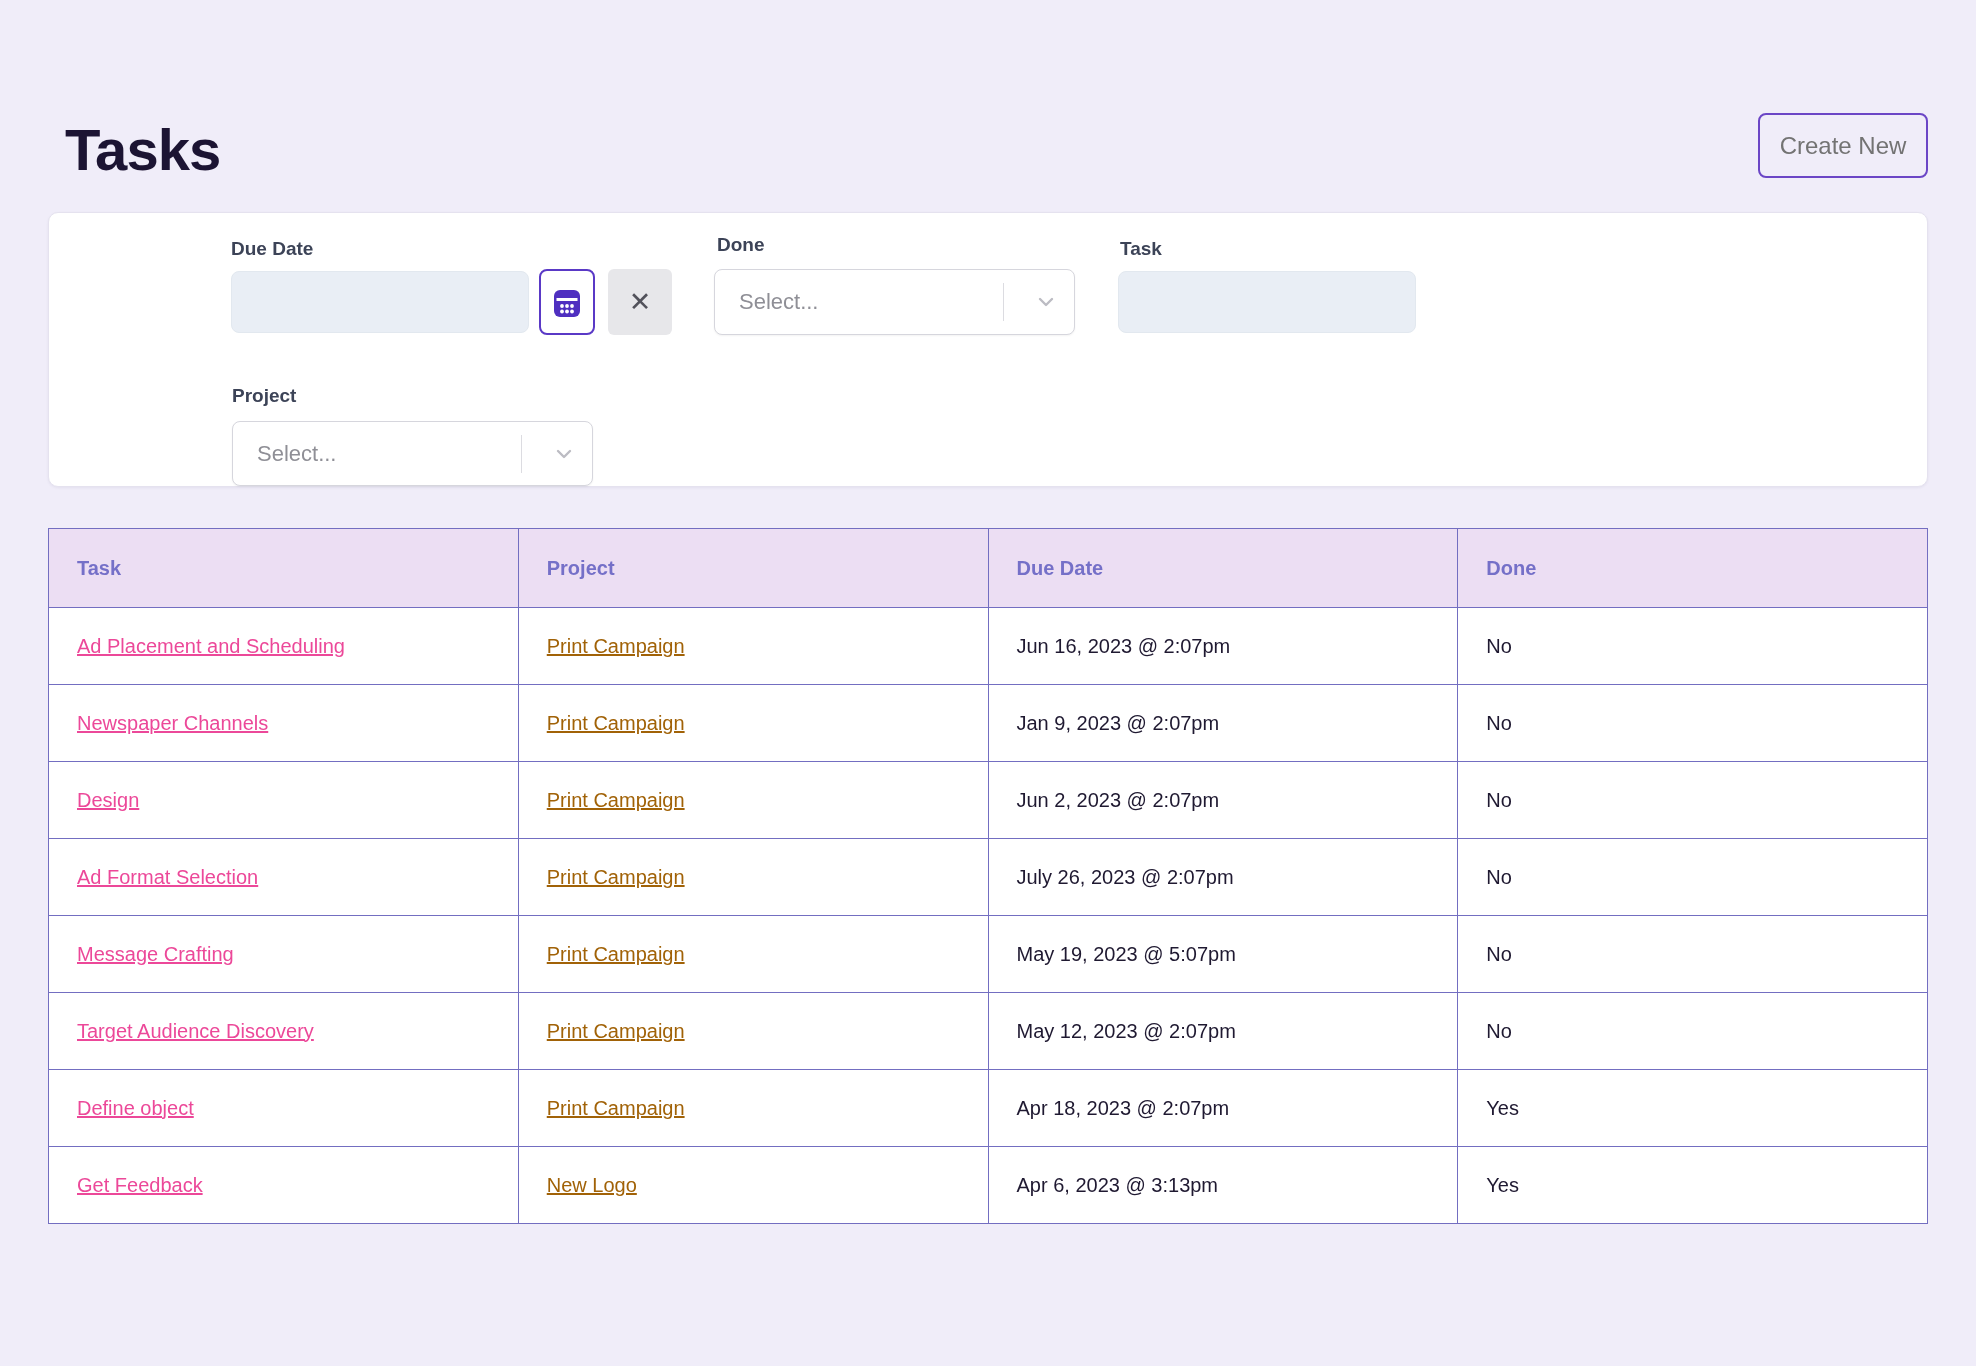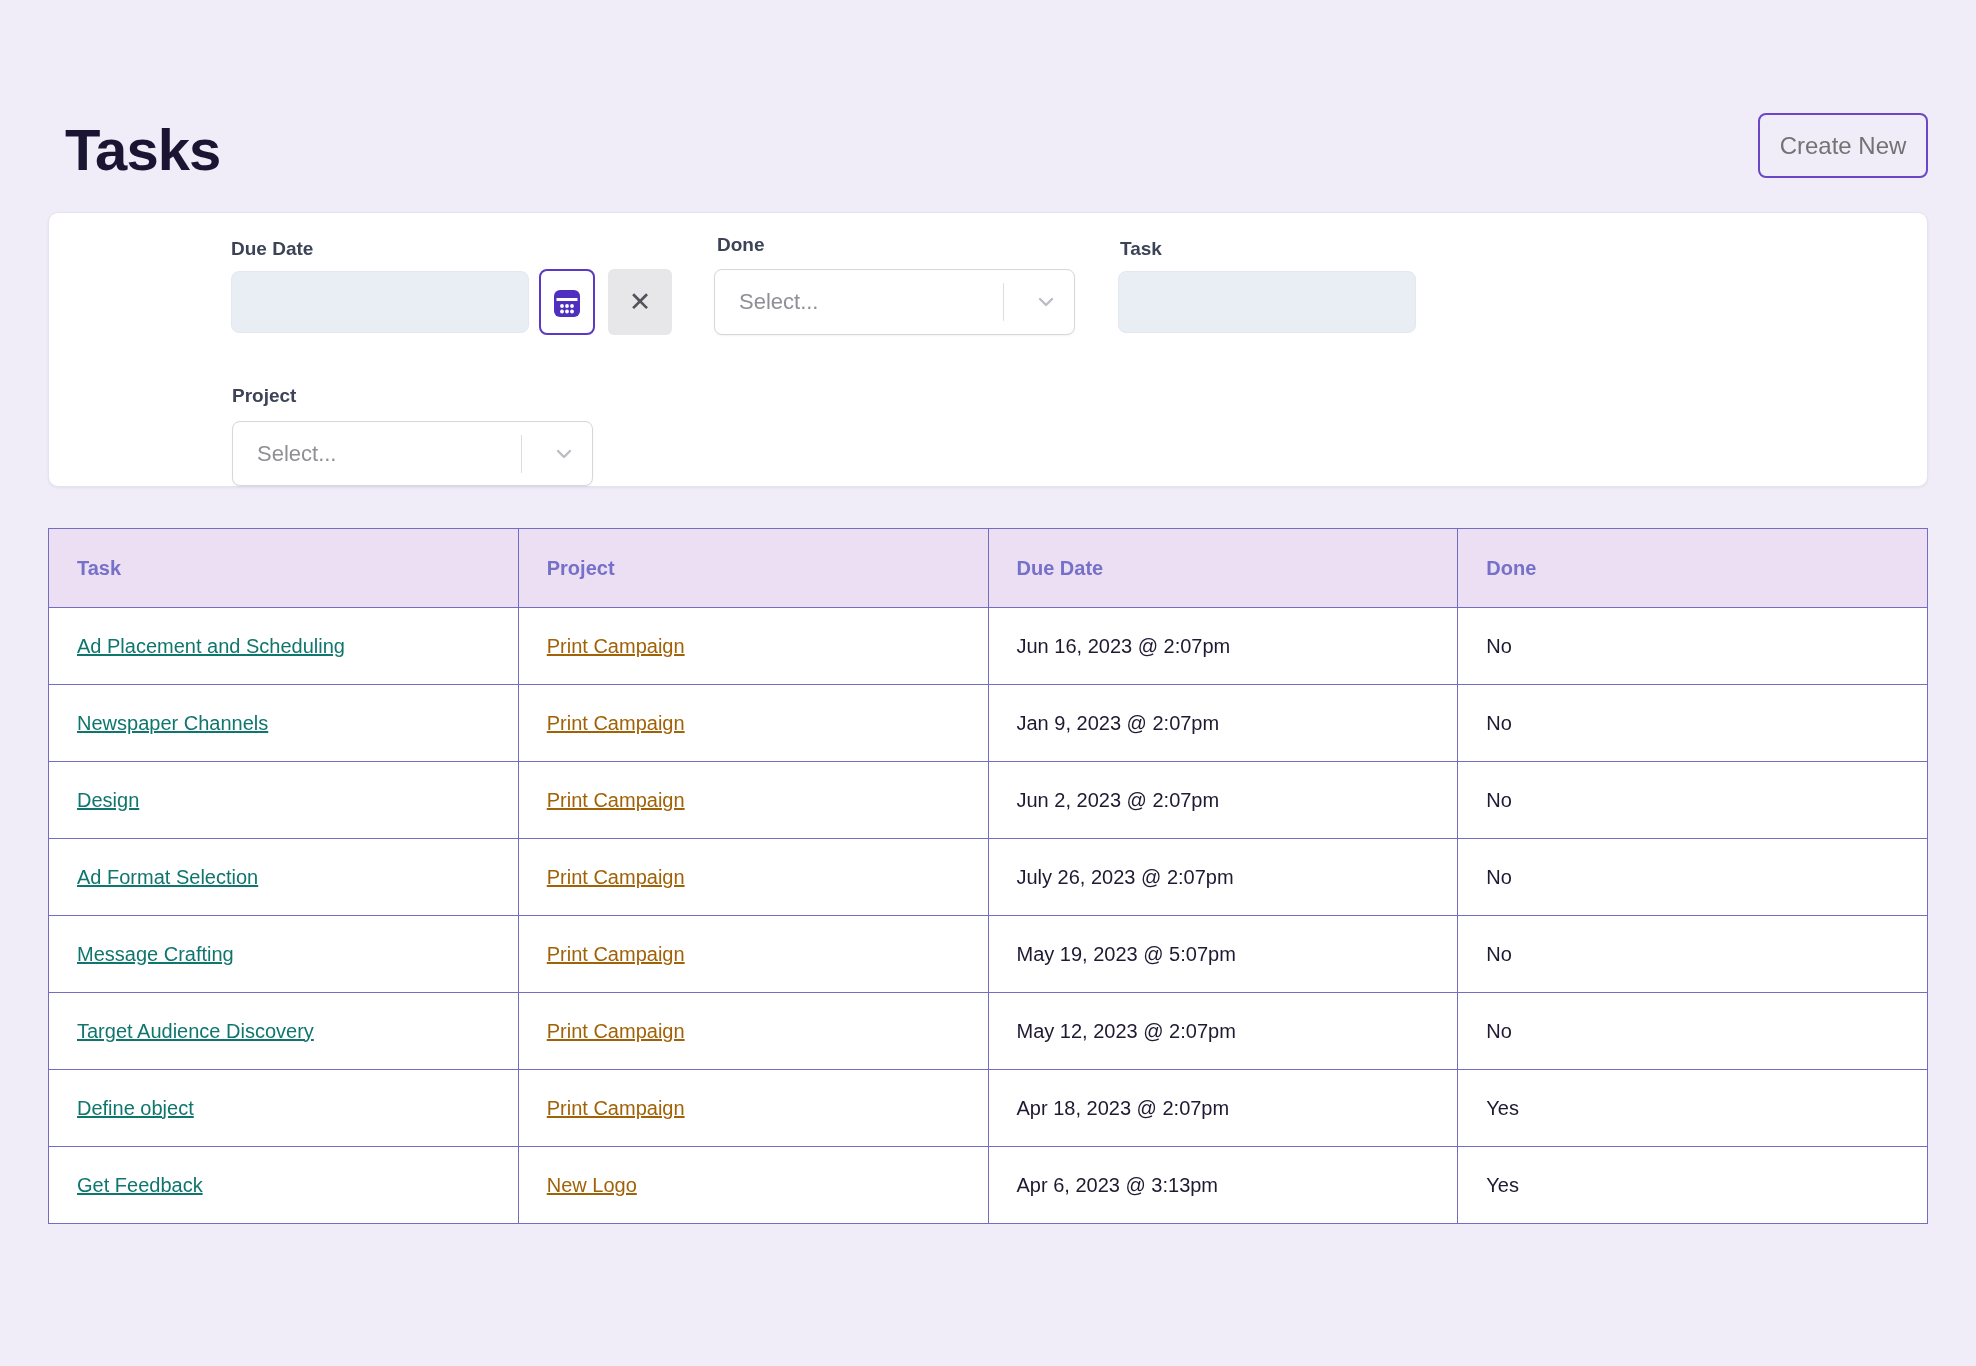--- a/index.html
+++ b/index.html
@@ -124,21 +124,21 @@
     background: #ecdef3;
     color: #7570c8;
     font-size: 20px; font-weight: 700;
   }
   .tasks-table td {
     height: 77px;
     background: #ffffff;
     color: #1f1931;
     font-size: 20px;
   }
-  a.task-link    { color: #0f766e; text-decoration: underline; }
+  a.task-link    { color: #ec4899; text-decoration: underline; }
   a.project-link { color: #a16207; text-decoration: underline; }
 </style>
 </head>
 <body>
 
 <div>
 
   <h1 class="page-title">Tasks</h1>
 
   <button class="create-btn">Create New</button>

